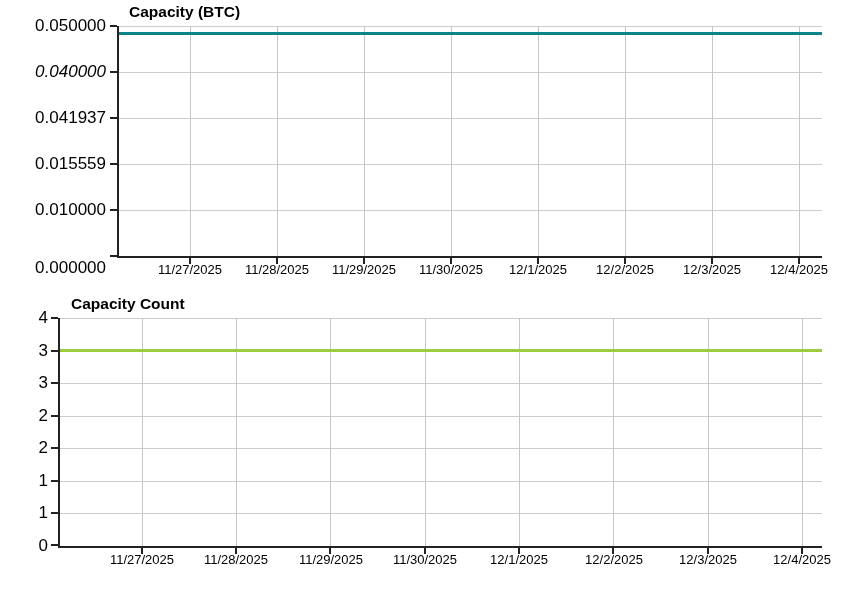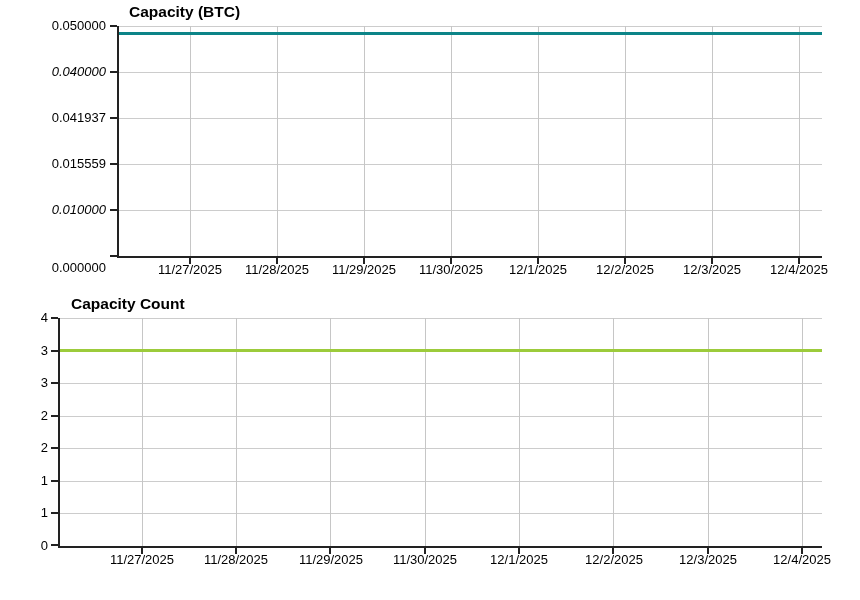--- a/index.html
+++ b/index.html
@@ -5,21 +5,21 @@
   html,body{margin:0;padding:0;background:#ffffff;}
   #screen{position:relative;width:860px;height:600px;background:#ffffff;overflow:hidden;
           font-family:"Liberation Sans", sans-serif;color:#1a1a1a;}
   .chart-title{position:absolute;font-size:15.5px;font-weight:bold;color:#000;white-space:nowrap;}
   .plot{position:absolute;border-left:2px solid #222;border-bottom:2px solid #222;}
   .hgrid{position:absolute;left:0;width:100%;height:1px;background:#cccccc;}
   .vgrid{position:absolute;top:0;width:1px;height:100%;background:#c6c6c6;}
   .series-line{position:absolute;left:0;width:100%;height:3px;}
   .ytick{position:absolute;left:-9px;width:7px;height:2px;background:#222;}
   .xtick{position:absolute;bottom:-8px;width:2px;height:6px;background:#222;}
-  .ylabel{position:absolute;font-size:13px;line-height:16px;text-align:right;color:#000;white-space:nowrap;}
+  .ylabel{position:absolute;font-size:17px;line-height:16px;text-align:right;color:#000;white-space:nowrap;}
   .xlabel{position:absolute;font-size:13px;line-height:15px;width:90px;text-align:center;color:#000;white-space:nowrap;}
 </style>
 </head>
 <body>
 
 <div id="screen">
 
   <div>
     <div class="chart-title" style="left:129px;top:3px;">Capacity (BTC)</div>
 
@@ -56,21 +56,21 @@
       <div class="xtick" style="left:418px;"></div>
       <div class="xtick" style="left:505px;"></div>
       <div class="xtick" style="left:592px;"></div>
       <div class="xtick" style="left:679px;"></div>
     </div>
 
     <div class="ylabel" style="left:26px;width:80px;top:18px;">0.050000</div>
     <div class="ylabel" style="left:26px;width:80px;top:64px;font-style:italic;">0.040000</div>
     <div class="ylabel" style="left:26px;width:80px;top:110px;">0.041937</div>
     <div class="ylabel" style="left:26px;width:80px;top:156px;">0.015559</div>
-    <div class="ylabel" style="left:26px;width:80px;top:202px;font-style:italic;">0.010000</div>
+    <div class="ylabel" style="left:26px;width:80px;top:202px;">0.010000</div>
     <div class="ylabel" style="left:26px;width:80px;top:260px;">0.000000</div>
 
     <div class="xlabel" style="left:145px;top:262px;">11/27/2025</div>
     <div class="xlabel" style="left:232px;top:262px;">11/28/2025</div>
     <div class="xlabel" style="left:319px;top:262px;">11/29/2025</div>
     <div class="xlabel" style="left:406px;top:262px;">11/30/2025</div>
     <div class="xlabel" style="left:493px;top:262px;">12/1/2025</div>
     <div class="xlabel" style="left:580px;top:262px;">12/2/2025</div>
     <div class="xlabel" style="left:667px;top:262px;">12/3/2025</div>
     <div class="xlabel" style="left:754px;top:262px;">12/4/2025</div>

